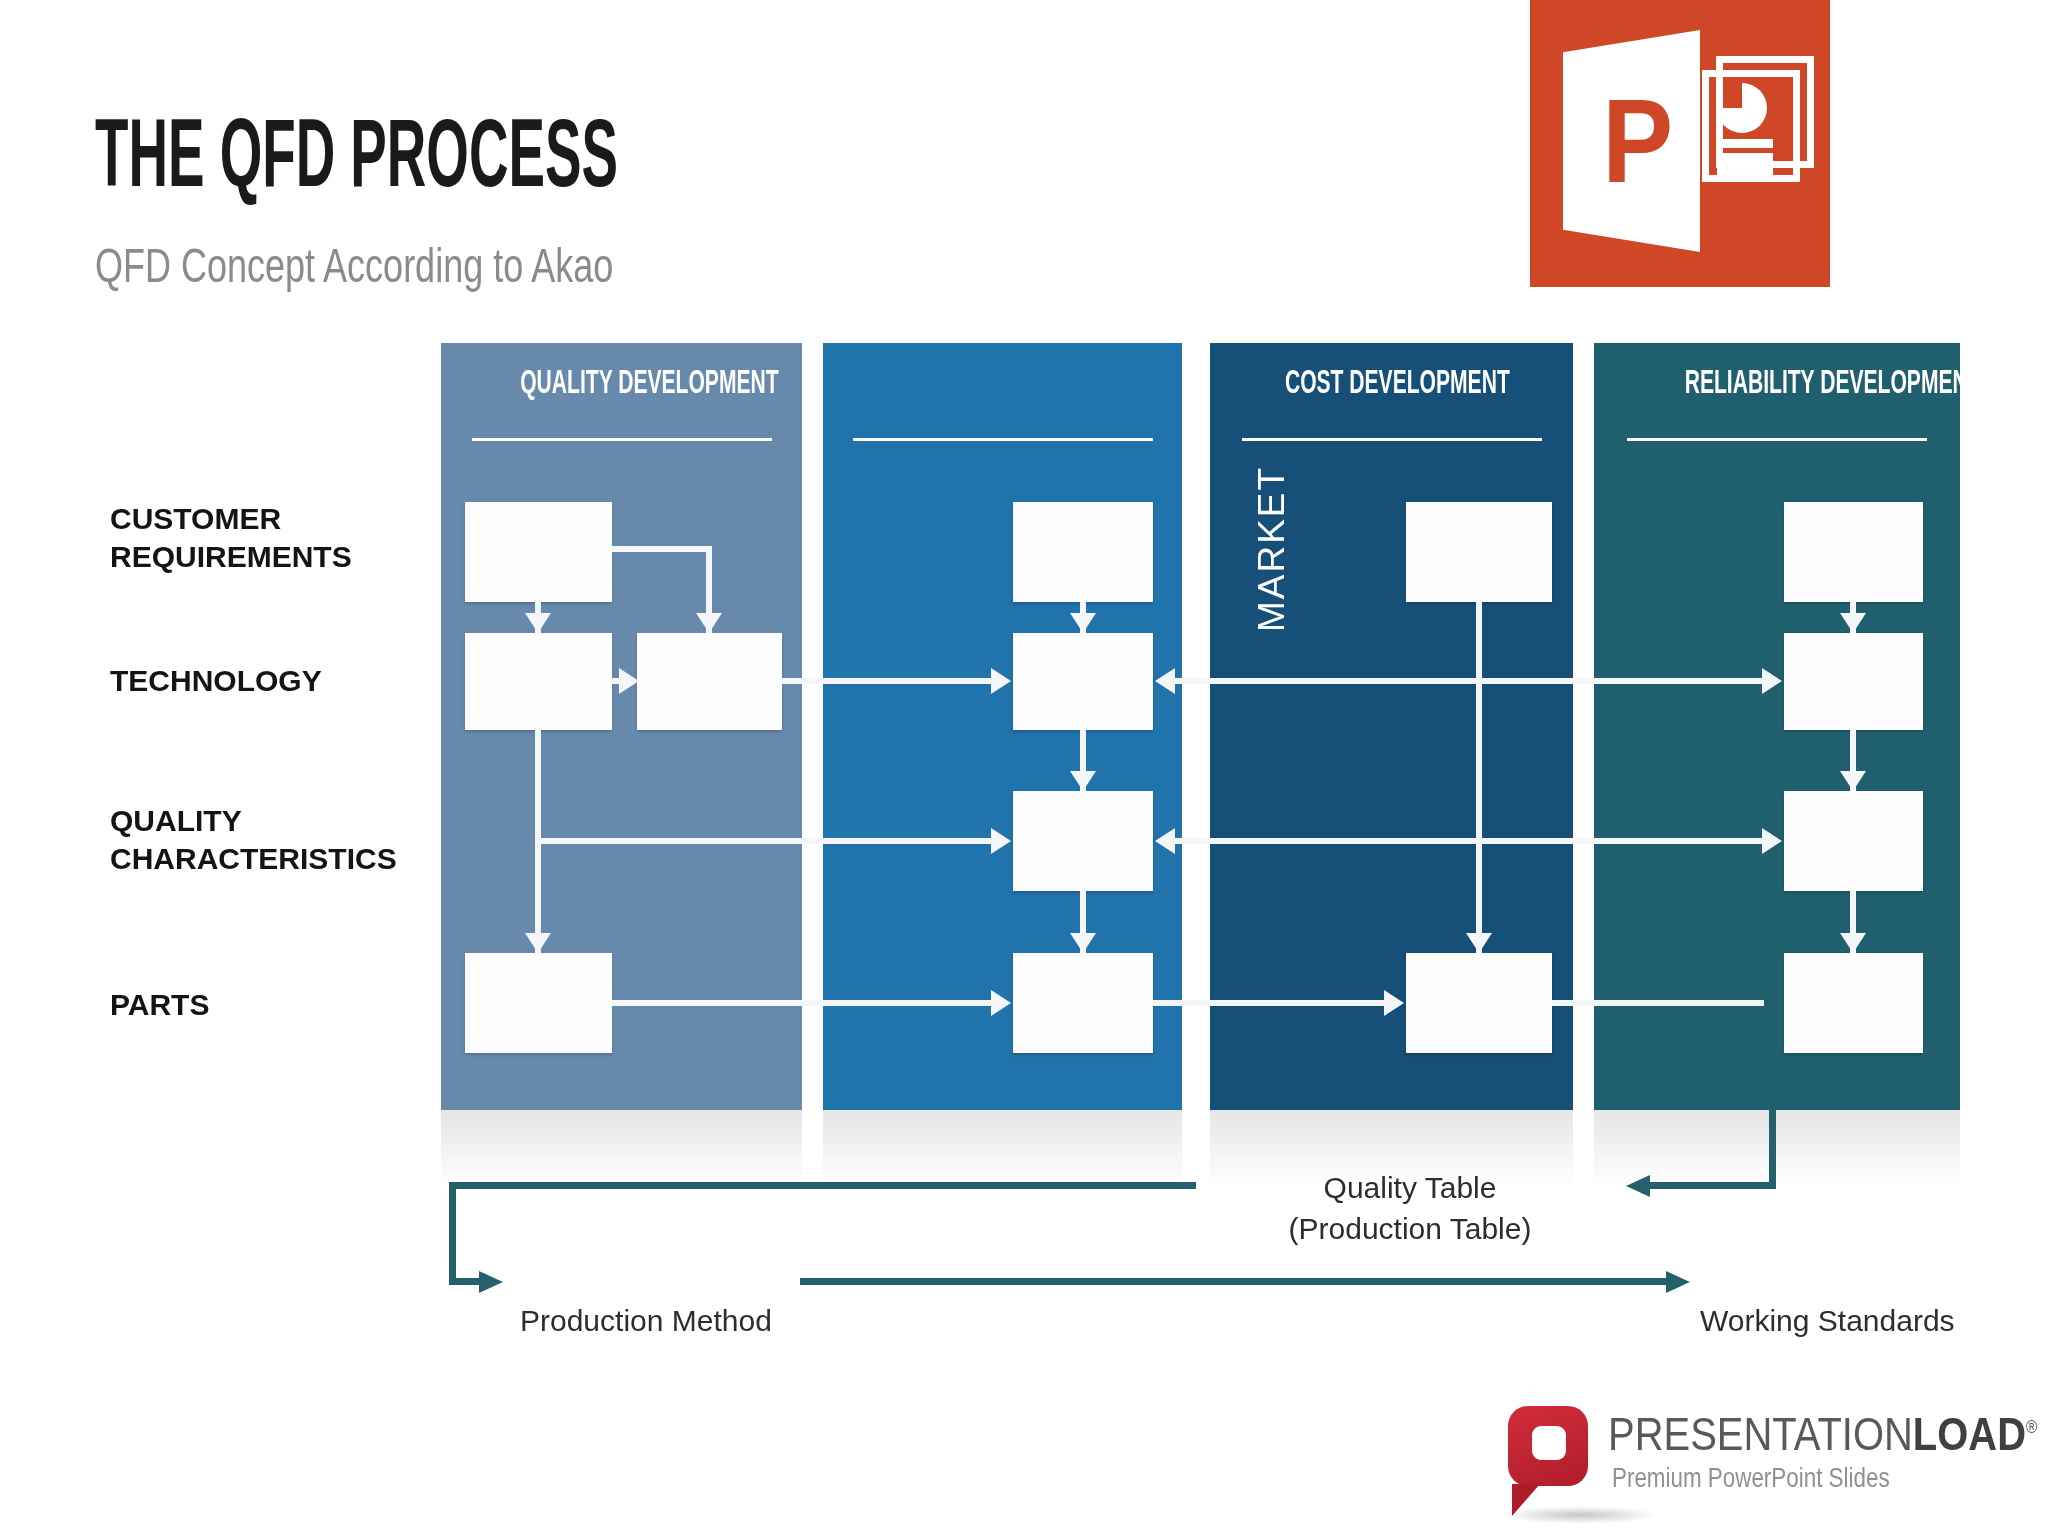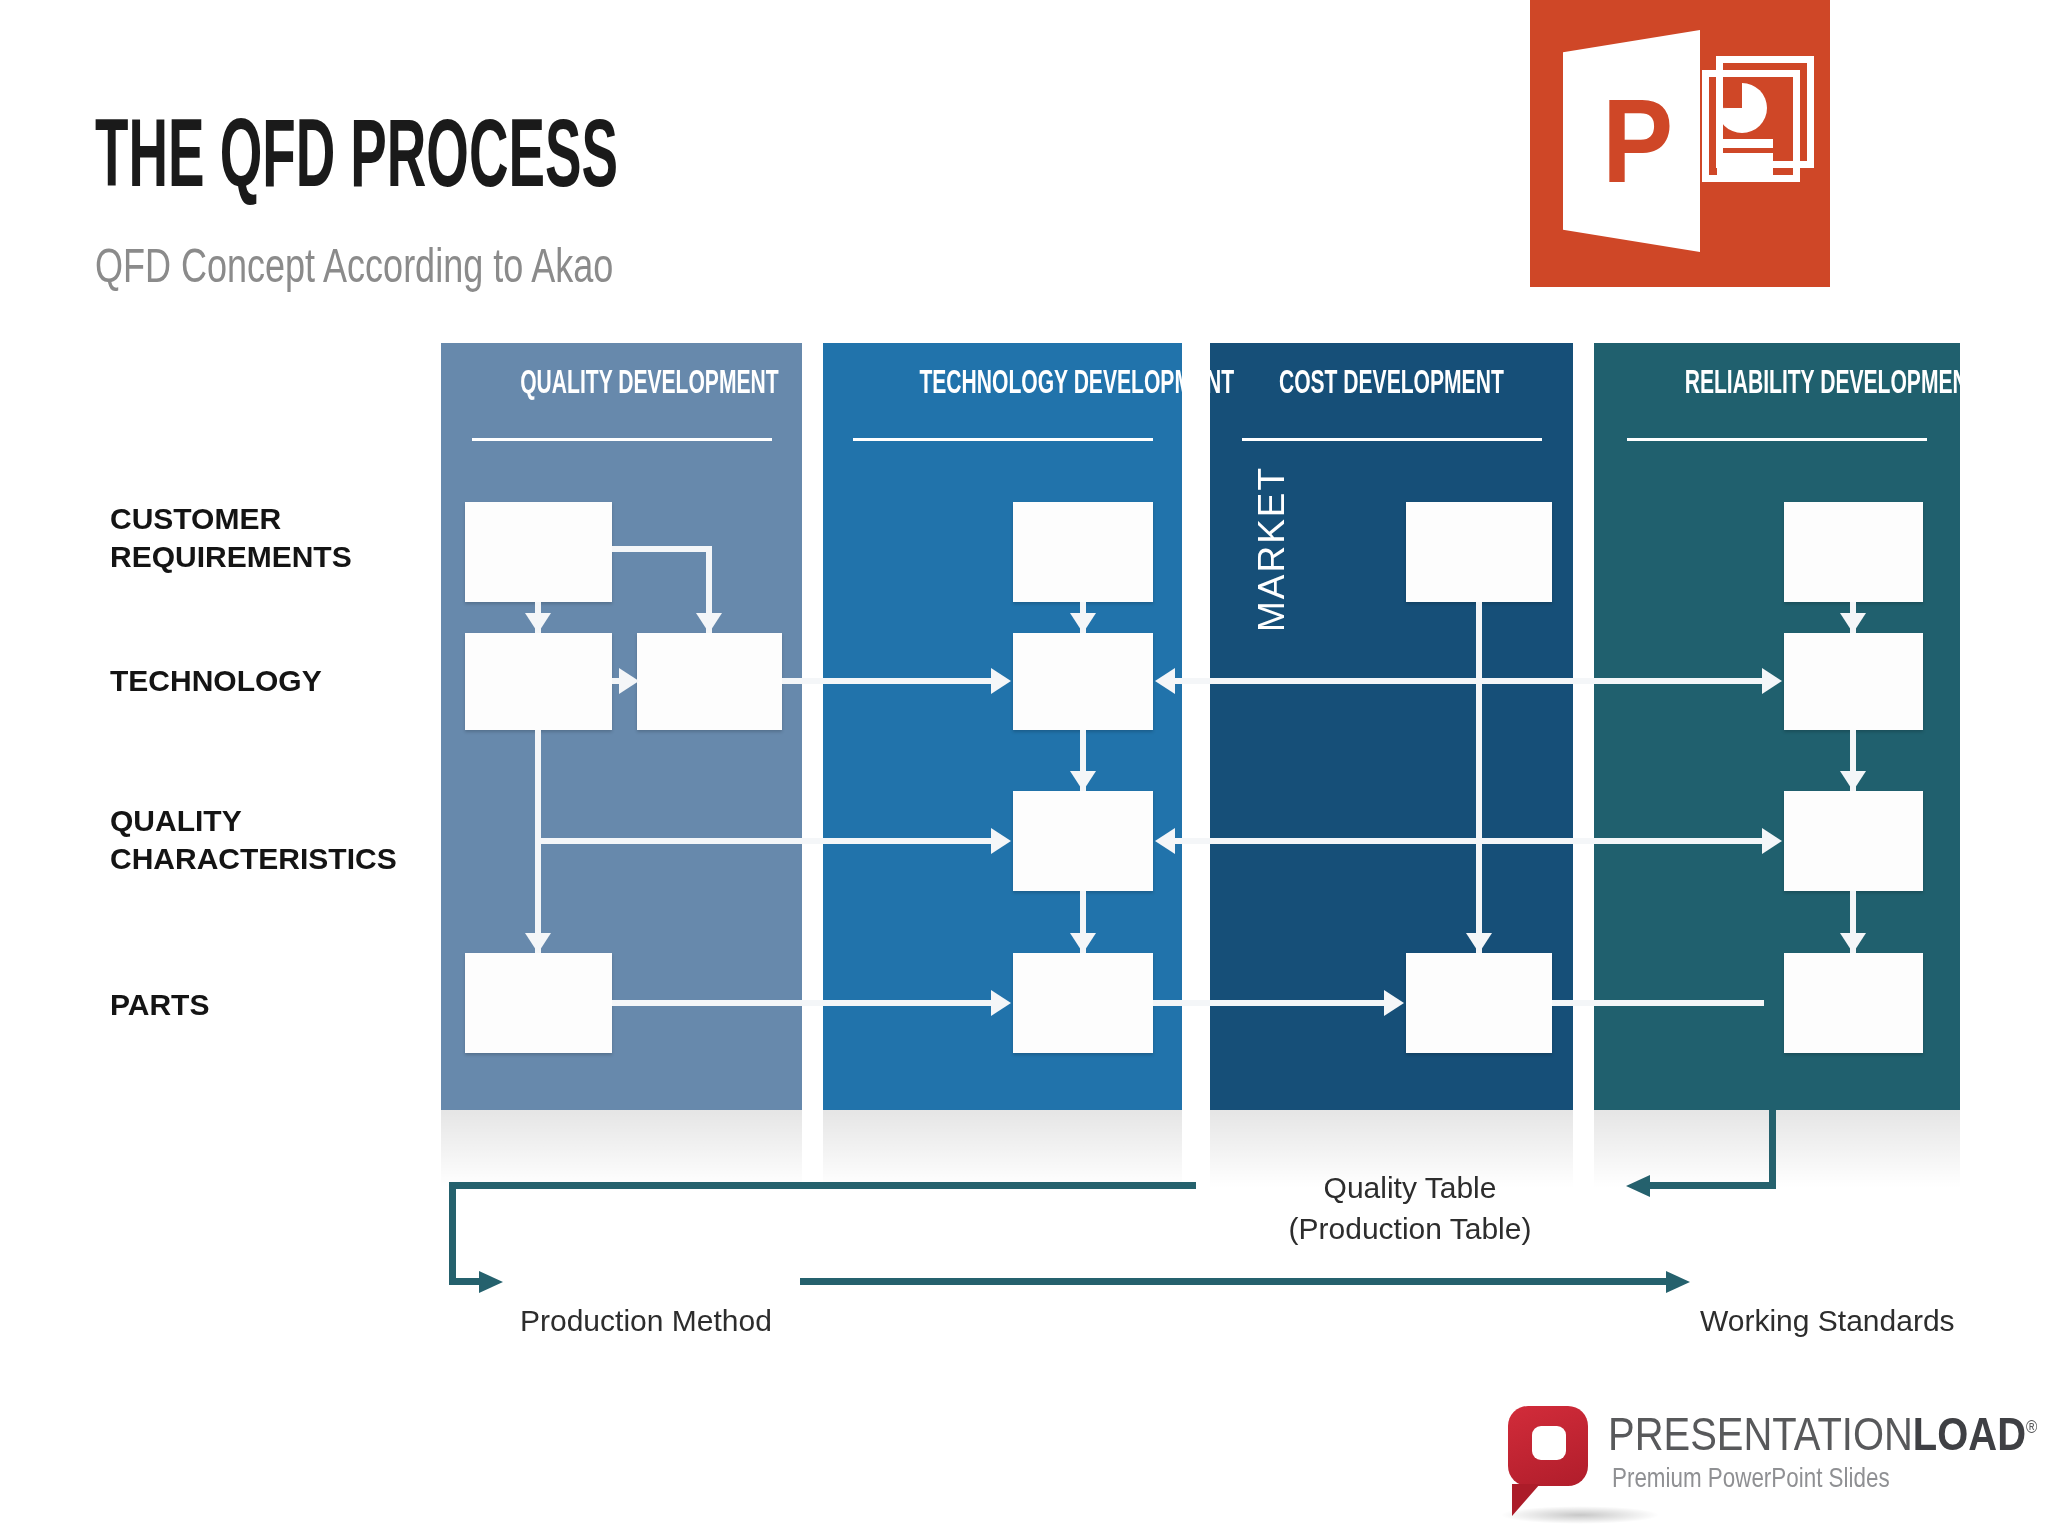--- a/index.html
+++ b/index.html
@@ -94,22 +94,21 @@
   <div class="abs col" style="left: 823px; width: 359px; background: rgb(33, 115, 171);"></div>
   <div class="abs col" style="left: 1210px; width: 363px; background: rgb(22, 79, 120);"></div>
   <div class="abs col" style="left: 1594px; width: 366px; background: rgb(32, 96, 110);"></div>
 
   <div class="abs col-shadow" style="left:441px;width:361px;"></div>
   <div class="abs col-shadow" style="left:823px;width:359px;"></div>
   <div class="abs col-shadow" style="left:1210px;width:363px;"></div>
   <div class="abs col-shadow" style="left:1594px;width:366px;"></div>
 
   <div class="abs col-header" style="left:441px;width:415px;"><span>QUALITY DEVELOPMENT</span></div>
-  <div class="abs col-header" style="left:823px;width:359px;"><span>TECHNOLOGY DEVELOPMENT</span></div>
-  <div class="abs col-header" style="left:1210px;width:327px;"><span>COST DEVELOPMENT</span></div>
+  <div class="abs col-header" style="left:1210px;width:327px;padding-left:6px;"><span>COST DEVELOPMENT</span></div>
   <div class="abs col-header" style="left:1594px;width:366px;"><span>RELIABILITY DEVELOPMENT</span></div>
   <div class="abs col-underline" style="left:472px;"></div>
   <div class="abs col-underline" style="left:853px;"></div>
   <div class="abs col-underline" style="left:1242px;"></div>
   <div class="abs col-underline" style="left:1627px;"></div>
 
   <div class="abs row-label" style="top:500px;">CUSTOMER REQUIREMENTS</div>
   <div class="abs row-label" style="top:662px;">TECHNOLOGY</div>
   <div class="abs row-label" style="top:802px;">QUALITY CHARACTERISTICS</div>
   <div class="abs row-label" style="top:986px;">PARTS</div>

